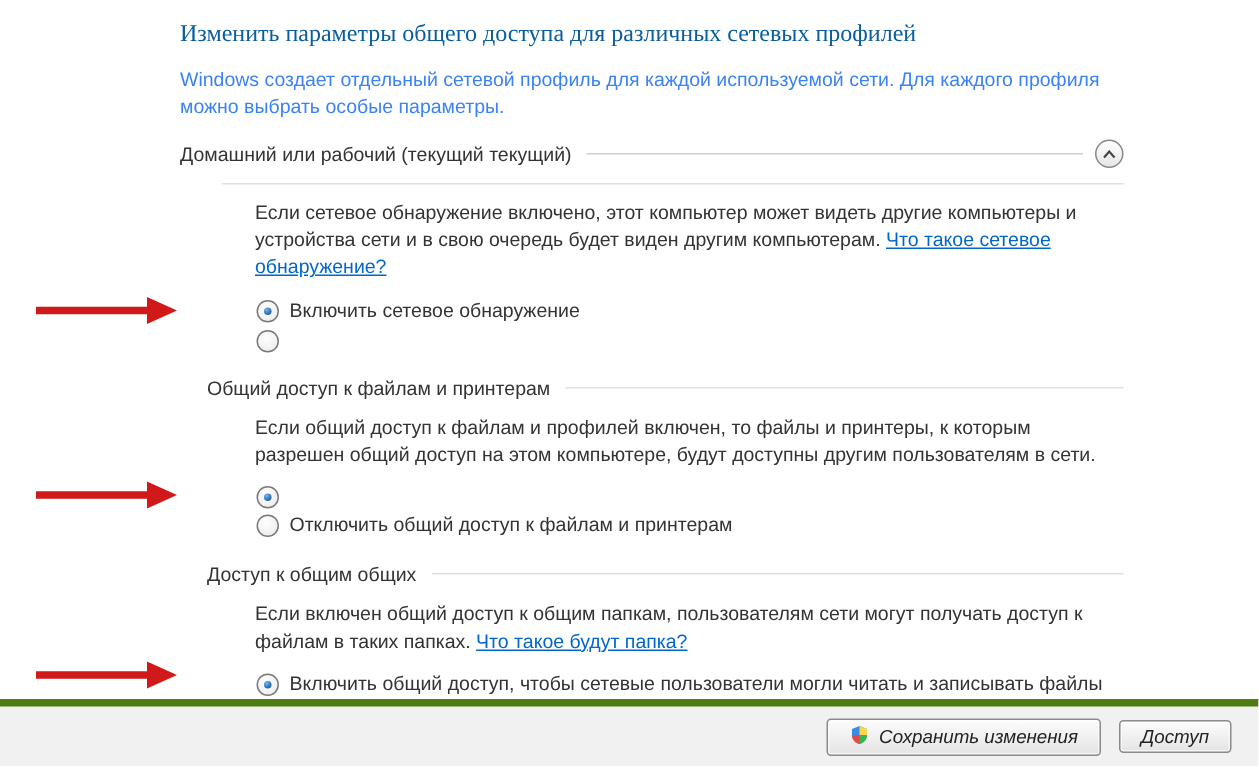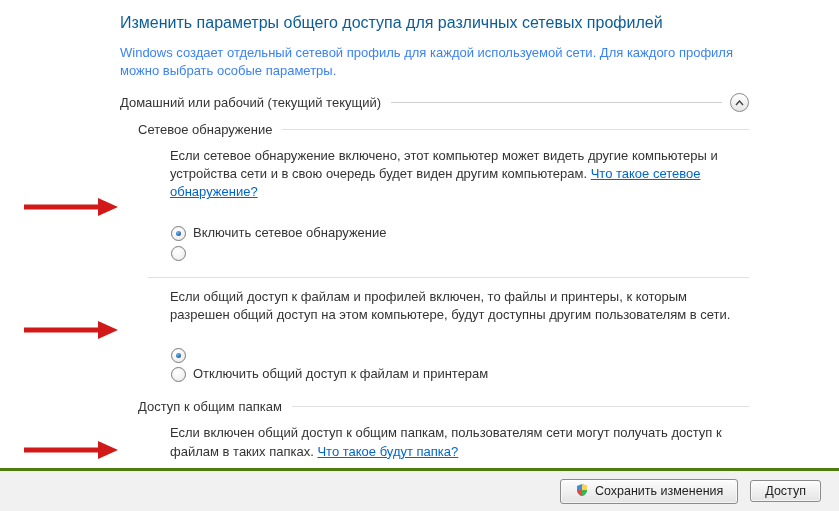--- a/index.html
+++ b/index.html
@@ -1,37 +1,37 @@
 <!DOCTYPE html>
 <html><head>
 <meta charset="utf-8">
 <style>
   html,body{margin:0;padding:0;background:#fff;font-family:"Segoe UI",Tahoma,sans-serif;font-size:13px;color:#333;}
   body{width:839px;height:511px;position:relative;overflow:hidden;}
   .content{padding:14px 90px 0 120px;}
-  h1{font-size:16px;font-weight:normal;color:#0a5d9a;margin:0 0 12px 0;}
+  h1{font-size:16px;font-weight:normal;color:#0a5d9a;margin:0 0 12px 0;font-family:Liberation Serif, serif;}
   .desc{color:#3b82f6;margin:0 0 14px 0;line-height:1.35;}
   .profile-header{display:flex;align-items:center;margin-bottom:0;}
   .profile-title{color:#333;}
   .profile-line{flex:1;height:1px;background:#d0d0d0;margin:0 8px 0 10px;}
   .expand-btn{width:17px;height:17px;border:1px solid #888;border-radius:50%;background:linear-gradient(#fff,#e6e6e6);display:inline-flex;align-items:center;justify-content:center;cursor:pointer;}
   .expand-btn svg{display:block;}
   .group{margin:8px 0 0 18px;}
   .group-header{display:flex;align-items:center;margin-top:10px;}
   .group-title{color:#333;}
   .group-line{flex:1;height:1px;background:#e0e0e0;margin-left:10px;}
   .group-body{padding:10px 4px 4px 32px;line-height:1.4;}
   .link{color:#0066cc;text-decoration:underline;cursor:pointer;}
-  .radios{margin-top:22px;padding-left:1px;}
+  .radios{margin-top:10px;padding-left:1px;}
   .radio-row{display:flex;align-items:flex-start;margin-bottom:2px;}
   .radio{width:13px;height:13px;border:1px solid #7a7a7a;border-radius:50%;background:radial-gradient(circle at 40% 35%,#fff 0%,#e9e9e9 100%);display:inline-flex;align-items:center;justify-content:center;margin:2px 7px 0 0;flex:none;cursor:pointer;}
   .radio.checked::after{content:"";width:5px;height:5px;border-radius:50%;background:radial-gradient(circle at 35% 30%,#6fb7f5 0%,#2f6fb3 60%,#19487a 100%);display:block;}
   .radio-label{cursor:default;}
   .arrow{position:absolute;left:20px;pointer-events:none;}
-  .buttons-bar{position:absolute;bottom:0;left:0;right:0;height:40px;border-top:3px solid #4d7c0f;background:#f1f1f1;display:flex;align-items:center;justify-content:flex-end;padding-right:18px;gap:12px;}
+  .buttons-bar{position:absolute;bottom:0;left:0;right:0;height:40px;border-top:5px solid #4d7c0f;background:#f1f1f1;display:flex;align-items:center;justify-content:flex-end;padding-right:18px;gap:12px;font-style:italic;}
   .btn{display:inline-flex;align-items:center;padding:3px 14px;border:1px solid #8b8b8b;border-radius:3px;background:linear-gradient(#fcfcfc,#e4e4e4);font-size:12.5px;color:#222;cursor:pointer;box-shadow:0 0 0 1px rgba(255,255,255,.6) inset;}
   .btn .shield{margin-right:6px;display:inline-block;}
 </style>
 </head>
 <body>
 
 <div class="content">
   <h1>Изменить параметры общего доступа для различных сетевых профилей</h1>
   <p class="desc">Windows создает отдельный сетевой профиль для каждой используемой сети. Для каждого профиля можно выбрать особые параметры.</p>
 
@@ -41,54 +41,54 @@
     <span class="expand-btn">
       <svg width="9" height="6" viewBox="0 0 9 6">
           <polyline points="1,5 4.5,1 8,5" fill="none" stroke="#444" stroke-width="1.4"></polyline>
         </svg>
     </span>
   </div>
 
   <div class="group">
 
     <div class="group-header">
-      <span class="group-title">Сетевое обнаружение</span>
       <div class="group-line"></div>
     </div>
     <div class="group-body">
       <span>Если сетевое обнаружение включено, этот компьютер может видеть другие компьютеры и устройства сети и в свою очередь будет виден другим компьютерам. </span><span class="link">Что такое сетевое обнаружение?</span>
       <div class="radios">
         <div class="radio-row">
           <span class="radio checked"></span>
           <span class="radio-label">Включить сетевое обнаружение</span>
         </div>
         <div class="radio-row">
           <span class="radio"></span>
         </div>
       </div>
     </div>
 
     <div class="group-header">
+      <span class="group-title">Общий доступ к файлам и принтерам</span>
       <div class="group-line"></div>
     </div>
     <div class="group-body">
       <span>Если общий доступ к файлам и профилей включен, то файлы и принтеры, к которым разрешен общий доступ на этом компьютере, будут доступны другим пользователям в сети.</span>
       <div class="radios">
         <div class="radio-row">
           <span class="radio checked"></span>
         </div>
         <div class="radio-row">
           <span class="radio"></span>
           <span class="radio-label">Отключить общий доступ к файлам и принтерам</span>
         </div>
       </div>
     </div>
 
     <div class="group-header">
-      <span class="group-title">Доступ к общим папкам</span>
+      <span class="group-title">Доступ к общим общих</span>
       <div class="group-line"></div>
     </div>
     <div class="group-body">
       <span>Если включен общий доступ к общим папкам, пользователям сети могут получать доступ к файлам в таких папках. </span><span class="link">Что такое будут папка?</span>
       <div class="radios">
         <div class="radio-row">
           <span class="radio checked"></span>
           <span class="radio-label">Включить общий доступ, чтобы сетевые пользователи могли читать и записывать файлы в общих папках</span>
         </div>
       </div>

